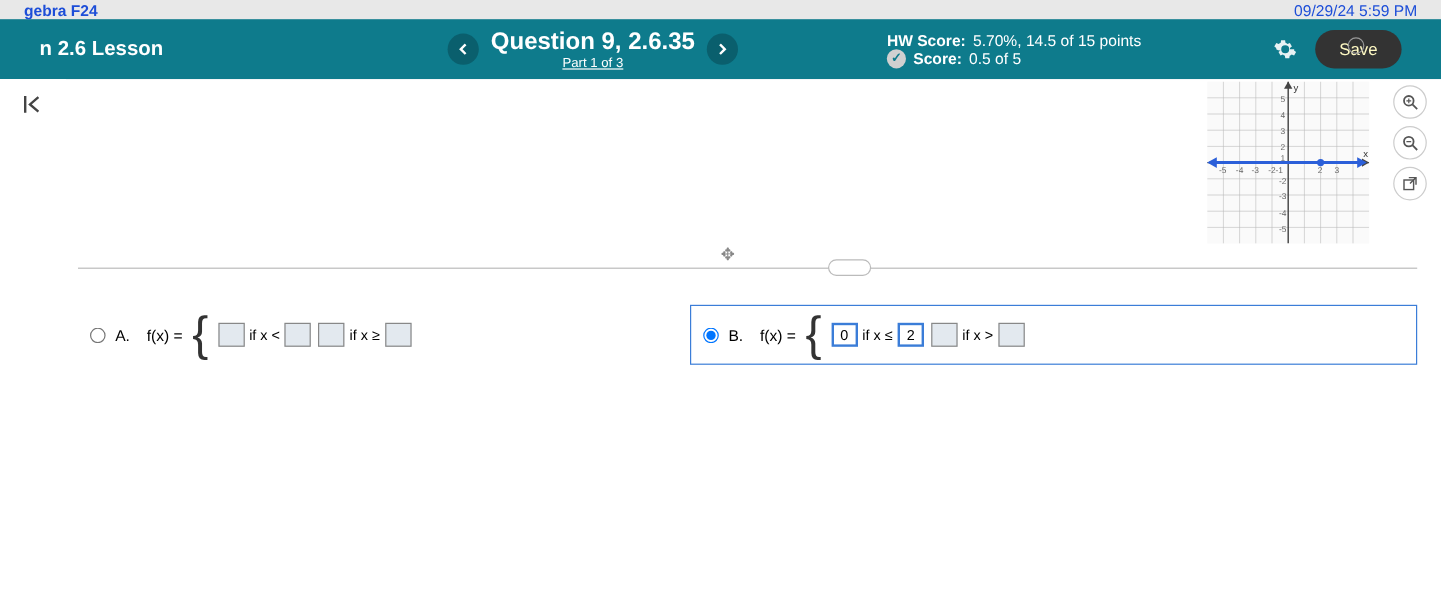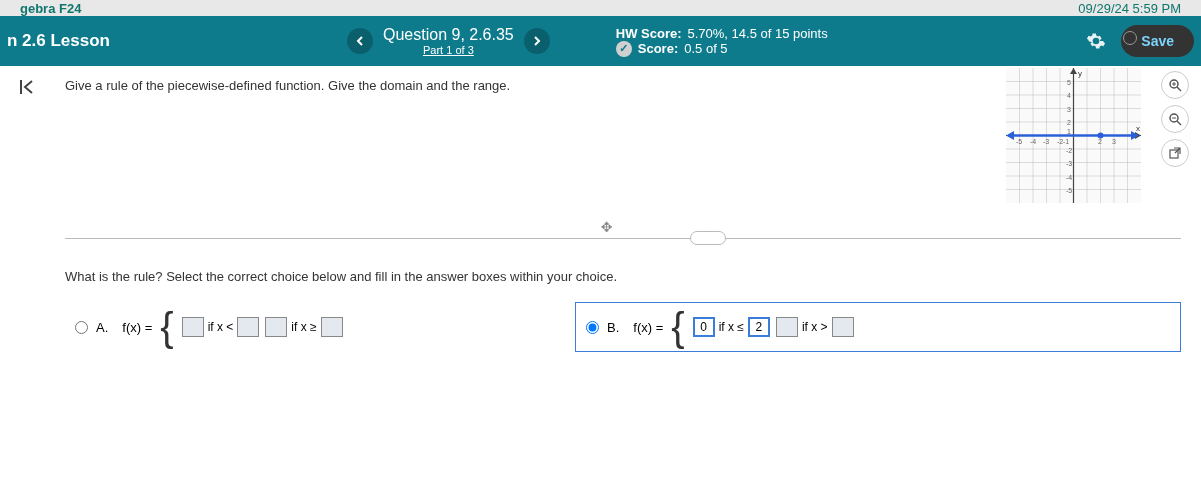--- a/index.html
+++ b/index.html
@@ -11,61 +11,61 @@
       overflow: hidden;
       position: relative;
     }
     .top-bar {
       display: flex;
       justify-content: space-between;
       align-items: center;
       padding: 0 20px;
       height: 16px;
       font-size: 13px;
-      color: #0f766e;
+      color: #1d4ed8;
     }
     .top-left { font-weight: bold; }
     .top-right { display: flex; gap: 15px; align-items: center; flex-direction: column; }
     .clock-icon {
       width: 14px; height: 14px; border: 1.5px solid #999; border-radius: 50%;
       display: inline-block; position: relative;
     }
     .header-bar {
       background: #0e7b8c;
       color: #fff;
       height: 50px;
       display: flex;
       align-items: center;
-      padding: 0 7px;
+      padding: 0 33px;
       gap: 10px;
     }
     .lesson-title { font-size: 17px; font-weight: bold; flex: 0 0 auto; min-width: 200px; }
     .nav-section { display: flex; align-items: center; gap: 10px; margin-left: 130px; }
     .nav-btn {
       background: #0a5f6d;
       border-radius: 50%;
       width: 26px; height: 26px;
       display: flex; align-items: center; justify-content: center;
       cursor: pointer; color: #fff; font-size: 14px;
     }
     .question-info { text-align: center; }
-    .question-title { font-size: 16px; font-weight: normal; }
+    .question-title { font-size: 20px; font-weight: bold; }
     .question-part { font-size: 11px; text-decoration: underline; }
-    .score-section { margin-left: 56px; font-size: 13px; }
+    .score-section { margin-left: 114px; font-size: 13px; }
     .score-line { display: flex; align-items: center; gap: 6px; }
     .check-icon {
       width: 16px; height: 16px; background: #d0d0d0; border-radius: 50%;
       display: inline-flex; align-items: center; justify-content: center;
       color: #0e7b8c; font-size: 11px; font-weight: bold;
     }
     .right-controls { margin-left: auto; display: flex; align-items: center; gap: 15px; }
     .gear-icon { width: 20px; height: 20px; cursor: pointer; }
     .save-btn {
-      background: #333; color: #7dd3fc; border: none;
-      padding: 8px 20px; border-radius: 18px; font-size: 14px; font-weight: bold;
+      background: #333; color: #fef9c3; border: none;
+      padding: 8px 20px; border-radius: 18px; font-size: 14px; font-weight: normal;
       cursor: pointer;
     }
     .content-area {
       background: #fff;
       margin: 0 0 0 0;
       height: calc(500px - 66px);
       display: flex;
     }
     .left-rail {
       width: 55px; display: flex; flex-direction: column; align-items: center;
@@ -176,21 +176,20 @@
 
 <div class="content-area">
   <div class="left-rail">
     <div class="collapse-icon">
       <svg width="20" height="18" viewBox="0 0 20 18">
           <path d="M3 2 v14 M14 3 L7 9 L14 15" stroke="#444" stroke-width="2" fill="none"></path>
         </svg>
     </div>
   </div>
   <div class="main-content">
-    <div class="prompt-text">Give a rule of the piecewise-defined function. Give the domain and the range.</div>
 
     <div class="graph-container">
       <svg class="graph" width="135" height="135" viewBox="0 0 135 135">
         <g stroke="#bbb" stroke-width="0.5">
           <line x1="0" y1="13.5" x2="135" y2="13.5"></line>
             <line x1="0" y1="27" x2="135" y2="27"></line>
           <line x1="0" y1="40.5" x2="135" y2="40.5"></line>
             <line x1="0" y1="54" x2="135" y2="54"></line>
           <line x1="0" y1="81" x2="135" y2="81"></line>
             <line x1="0" y1="94.5" x2="135" y2="94.5"></line>
@@ -257,21 +256,20 @@
         <svg width="12" height="12" viewBox="0 0 12 12">
             <rect x="1" y="3" width="8" height="8" stroke="#555" fill="none" stroke-width="1.2"></rect>
             <path d="M5 1 h6 v6 M11 1 L6 6" stroke="#555" fill="none" stroke-width="1.2"></path>
           </svg>
       </div>
     </div>
 
     <div class="divider-section">
       <div class="drag-handle">✥</div>
       <div class="pill-handle"></div>
-      <div class="sub-prompt">What is the rule? Select the correct choice below and fill in the answer boxes within your choice.</div>
 
       <div class="choices-row">
         <div class="choice" style="width:480px">
           <input type="radio" name="ans" style="">
           <span class="choice-label">A.</span>
           <span>f(x) =</span>
           <span class="brace">{</span>
           <div class="piece-rows">
             <div class="piece-row">
               <span class="answer-box"></span>

